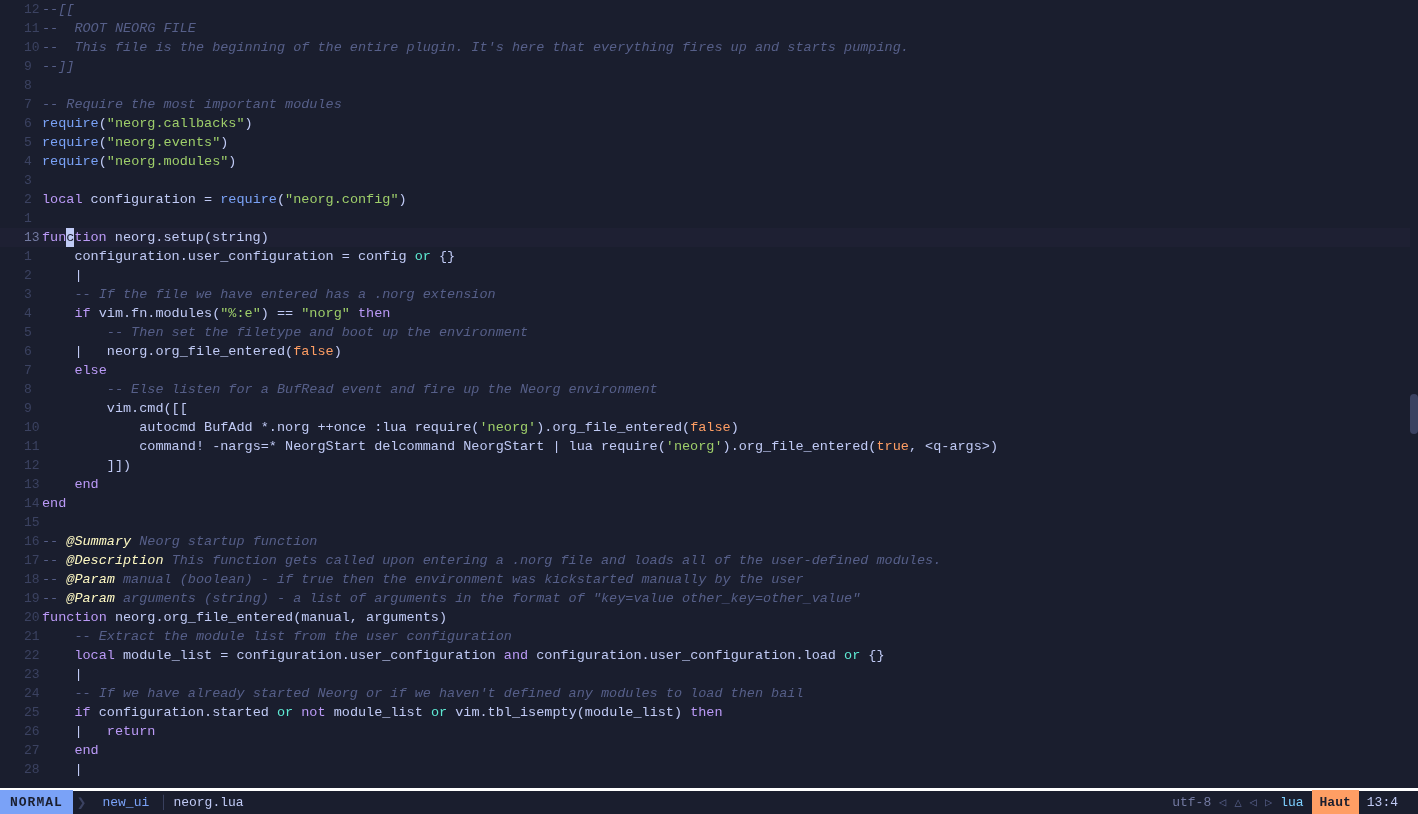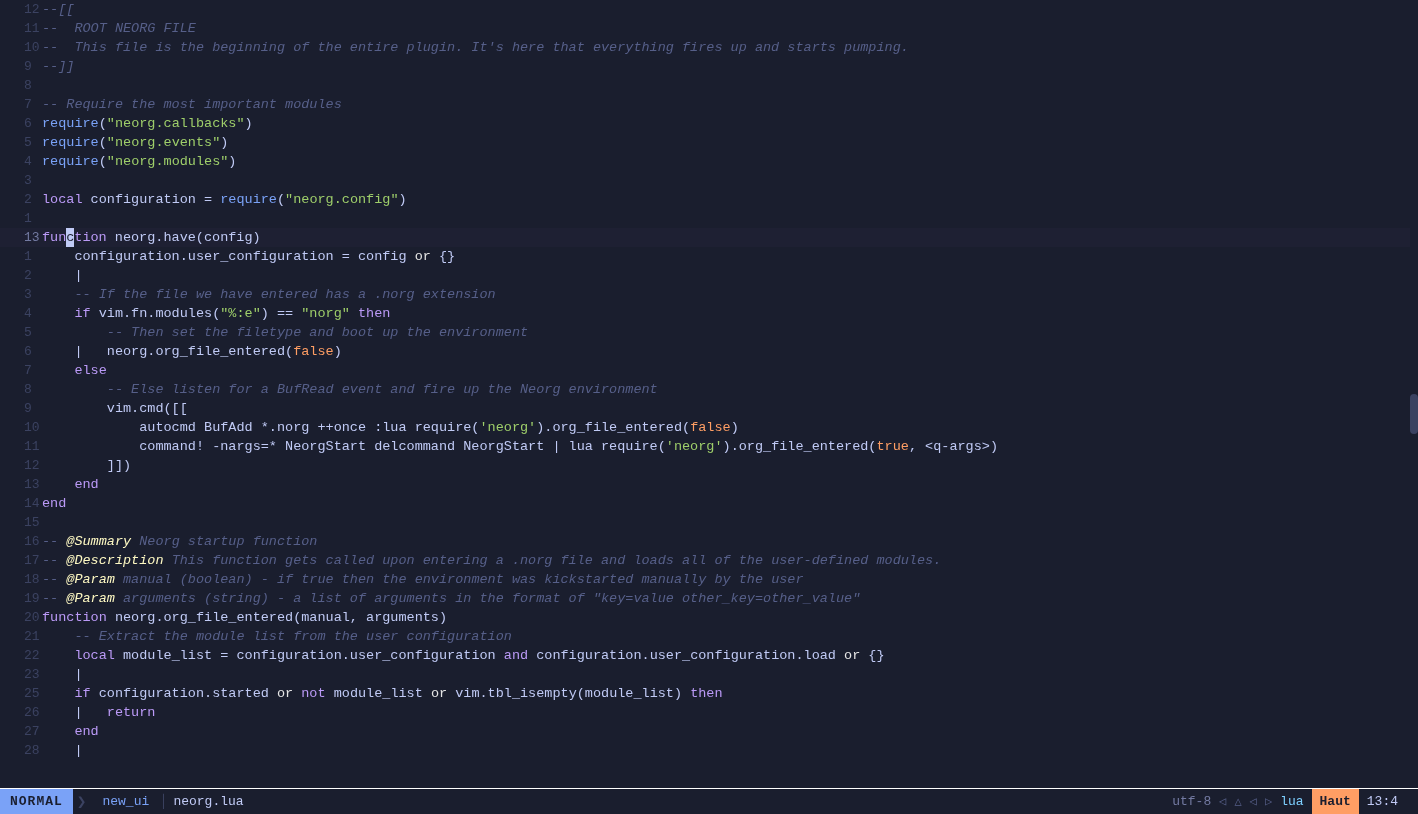--- a/index.html
+++ b/index.html
@@ -52,39 +52,39 @@
       white-space: pre;
     }
     
     .kw { color: #bb9af7; } 
     .str { color: #9ece6a; } 
     .comment { color: #565f89; font-style: italic; }
     .comment-tag { color: #fef9c3; font-style: italic; } 
     .bool { color: #ff9e64; } 
     .plain { color: #c0caf5; }
     .require-fn { color: #7aa2f7; }
-    .or-kw { color: #e5e5e5; }
+    .or-kw { color: #5eead4; }
     .and-kw { color: #bb9af7; }
     .not-kw { color: #bb9af7; }
     .cursor-line {
       background: #1e2033;
     }
     .cursor {
       display: inline-block;
       background: #c0caf5;
       color: #1a1e2e;
       width: 8px;
     }
     
     #statusbar {
       height: 26px;
       display: flex;
       align-items: center;
       background: #1a1e2e;
-      border-top: 1px solid #ffffff;
+      border-top: 3px solid #ffffff;
     }
     .mode-badge {
       background: #7aa2f7;
       color: #1a1e2e;
       font-weight: bold;
       padding: 0 10px;
       height: 26px;
       display: flex;
       align-items: center;
       font-size: 13px;
@@ -194,21 +194,21 @@
         <div class="line">
           <span class="line-num">2</span>
           <span class="line-content"><span class="kw">local</span><span class="plain"> configuration = </span><span class="require-fn">require</span><span class="plain">(</span><span class="str">"neorg.config"</span><span class="plain">)</span></span>
         </div>
         <div class="line">
           <span class="line-num">1</span>
           <span class="line-content"></span>
         </div>
         <div class="line cursor-line">
           <span class="line-num active">13</span>
-          <span class="line-content"><span class="kw">fun</span><span class="cursor">c</span><span class="kw">tion</span><span class="plain"> neorg.have(config)</span></span>
+          <span class="line-content"><span class="kw">fun</span><span class="cursor">c</span><span class="kw">tion</span><span class="plain"> neorg.setup(string)</span></span>
         </div>
         <div class="line">
           <span class="line-num">1</span>
           <span class="line-content"><span class="plain">    configuration.user_configuration = config </span><span class="or-kw">or</span><span class="plain"> {}</span></span>
         </div>
         <div class="line">
           <span class="line-num">2</span>
           <span class="line-content">    |</span>
         </div>
         <div class="line">
@@ -287,20 +287,24 @@
           <span class="line-num">21</span>
           <span class="line-content"><span class="comment">    -- Extract the module list from the user configuration</span></span>
         </div>
         <div class="line">
           <span class="line-num">22</span>
           <span class="line-content"><span class="plain">    </span><span class="kw">local</span><span class="plain"> module_list = configuration.user_configuration </span><span class="and-kw">and</span><span class="plain"> configuration.user_configuration.load </span><span class="or-kw">or</span><span class="plain"> {}</span></span>
         </div>
         <div class="line">
           <span class="line-num">23</span>
           <span class="line-content">    |</span>
+        </div>
+        <div class="line">
+          <span class="line-num">24</span>
+          <span class="line-content"><span class="comment">    -- If we have already started Neorg or if we haven't defined any modules to load then bail</span></span>
         </div>
         <div class="line">
           <span class="line-num">25</span>
           <span class="line-content"><span class="plain">    </span><span class="kw">if</span><span class="plain"> configuration.started </span><span class="or-kw">or</span><span class="plain"> </span><span class="not-kw">not</span><span class="plain"> module_list </span><span class="or-kw">or</span><span class="plain"> vim.tbl_isempty(module_list) </span><span class="kw">then</span></span>
         </div>
         <div class="line">
           <span class="line-num">26</span>
           <span class="line-content"><span class="plain">    |   </span><span class="kw">return</span></span>
         </div>
         <div class="line">

